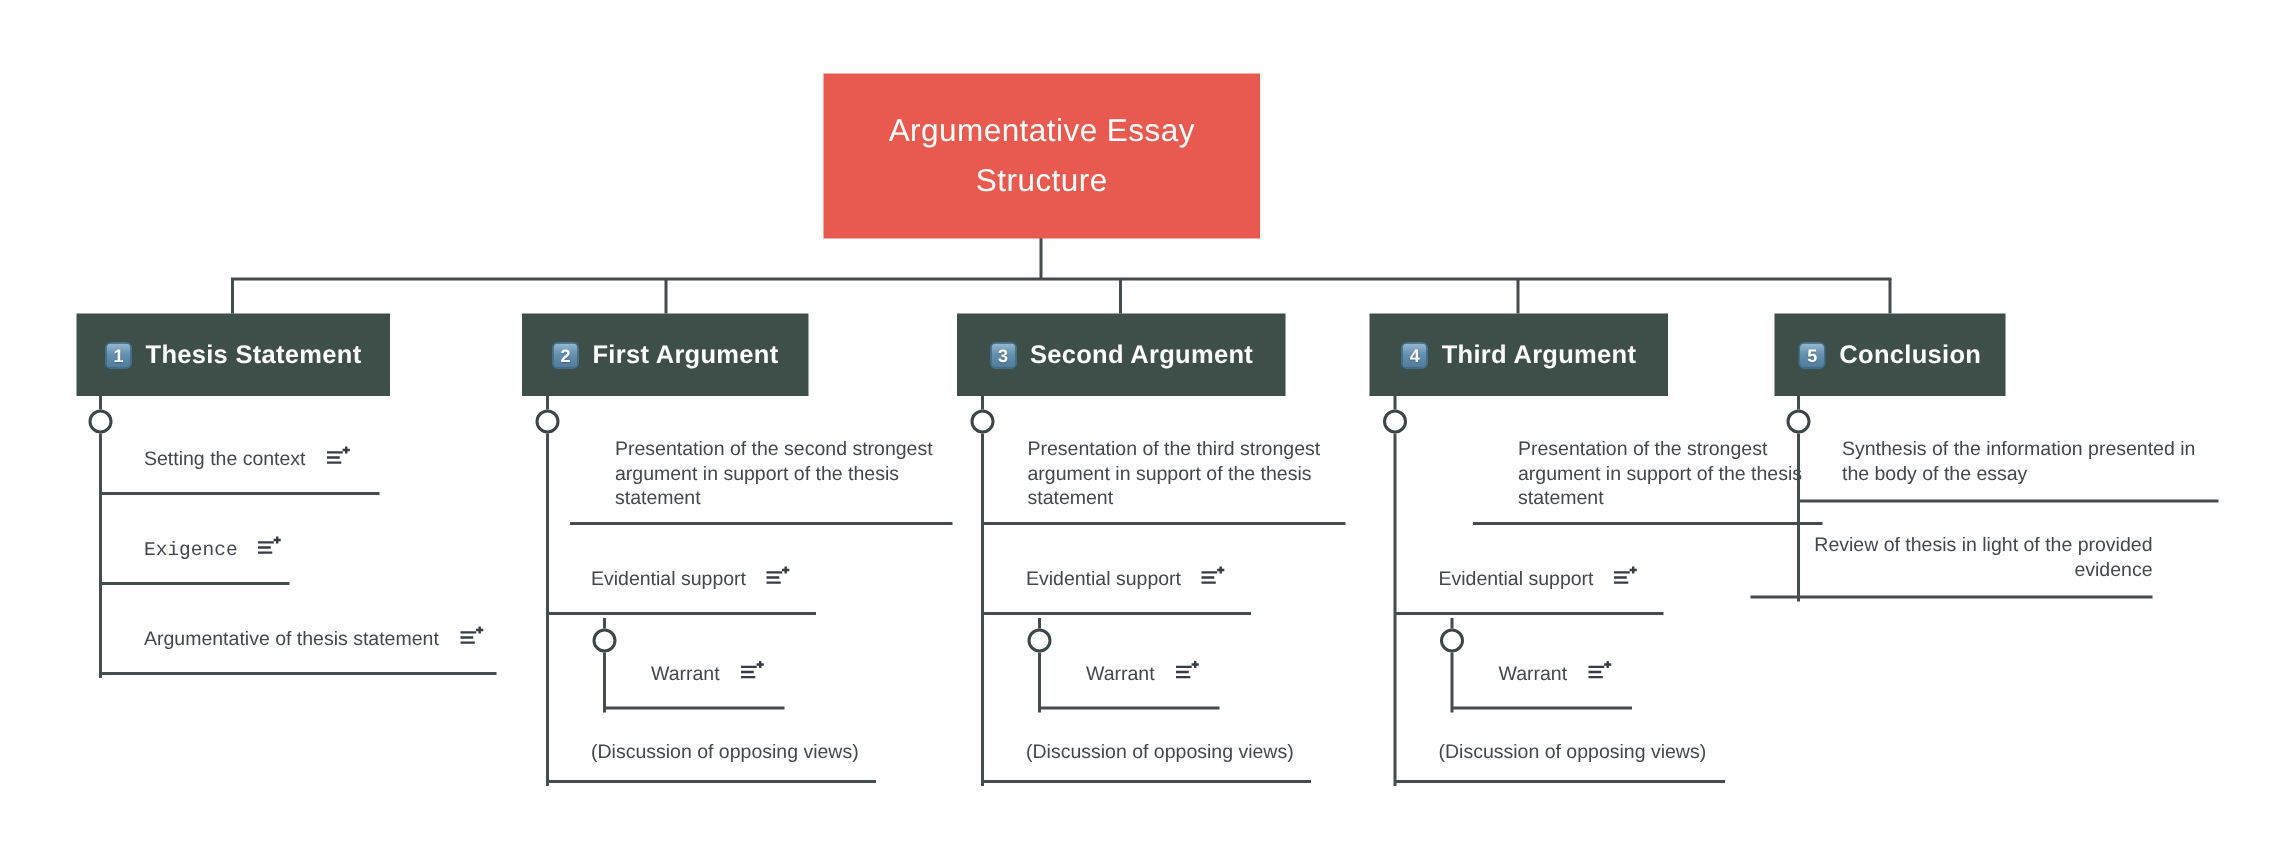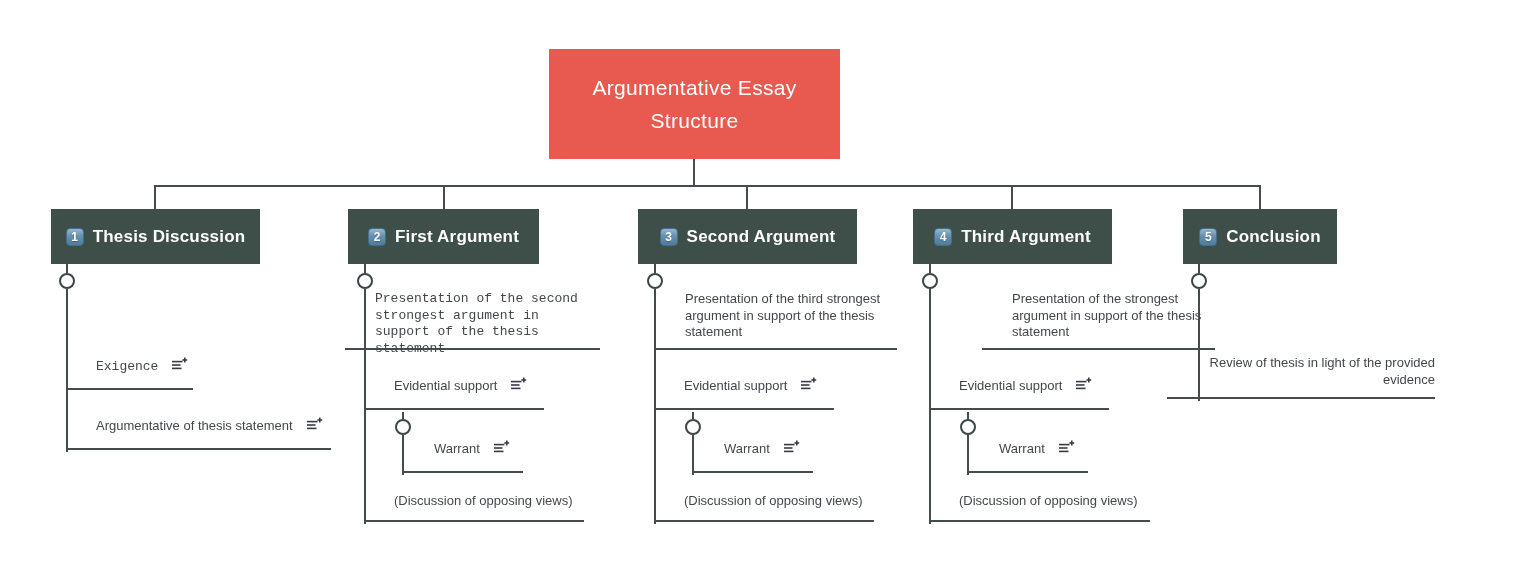--- a/index.html
+++ b/index.html
@@ -58,26 +58,35 @@
   <div class="vline" style="left:746px;top:186px;height:23px;"></div>
   <div class="vline" style="left:1011px;top:186px;height:23px;"></div>
   <div class="vline" style="left:1259px;top:186px;height:23px;"></div>
 
   <div class="root-node">
     <span>Argumentative Essay Structure</span>
   </div>
 
   <div class="branch-box" style="left:51px;width:209px;">
     <span class="badge">1</span>
-    <span class="branch-title">Thesis Discussion</span>
+    <span class="branch-title">Thesis Statement</span>
   </div>
   <div class="vline" style="left:66px;top:264px;height:9px;"></div>
   <div class="toggle" style="left:59px;"></div>
   <div class="vline" style="left:66px;top:289px;height:163px;"></div>
 
+  <div class="item" style="left:67px;top:297px;width:186px;height:33px;">
+    <span>Setting the context</span><span class="note-icon"><svg width="17" height="15" viewBox="0 0 17 15" fill="none" stroke="#363b45" stroke-width="1.6">
+          <path d="M1 4.6 H11.5"></path>
+          <path d="M1 8 H9.5"></path>
+          <path d="M1 11.4 H10.5"></path>
+          <path d="M13.8 0.6 V5.4"></path>
+          <path d="M11.4 3 H16.2"></path>
+        </svg></span>
+  </div>
   <div class="item" style="left:67px;top:357px;width:126px;height:33px;font-family:Liberation Mono, monospace;">
     <span>Exigence</span><span class="note-icon"><svg width="17" height="15" viewBox="0 0 17 15" fill="none" stroke="#363b45" stroke-width="1.6">
           <path d="M1 4.6 H11.5"></path>
           <path d="M1 8 H9.5"></path>
           <path d="M1 11.4 H10.5"></path>
           <path d="M13.8 0.6 V5.4"></path>
           <path d="M11.4 3 H16.2"></path>
         </svg></span>
   </div>
   <div class="item" style="left:67px;top:417px;width:264px;height:33px;">
@@ -91,21 +100,21 @@
   </div>
 
   <div class="branch-box" style="left:348px;width:191px;">
     <span class="badge">2</span>
     <span class="branch-title">First Argument</span>
   </div>
   <div class="vline" style="left:364px;top:264px;height:9px;"></div>
   <div class="toggle" style="left:357px;"></div>
   <div class="vline" style="left:364px;top:289px;height:235px;"></div>
 
-  <div class="item block" style="left:345px;top:291px;width:255px;height:59px;font-family:Liberation Mono, monospace;">
+  <div class="item block" style="left:380px;top:291px;width:255px;height:59px;">
     <span>Presentation of the second strongest argument in support of the thesis statement</span>
   </div>
   <div class="item" style="left:365px;top:377px;width:179px;height:33px;">
     <span>Evidential support</span><span class="note-icon"><svg width="17" height="15" viewBox="0 0 17 15" fill="none" stroke="#363b45" stroke-width="1.6">
           <path d="M1 4.6 H11.5"></path>
           <path d="M1 8 H9.5"></path>
           <path d="M1 11.4 H10.5"></path>
           <path d="M13.8 0.6 V5.4"></path>
           <path d="M11.4 3 H16.2"></path>
         </svg></span>
@@ -199,17 +208,20 @@
   </div>
 
   <div class="branch-box" style="left:1183px;width:154px;">
     <span class="badge">5</span>
     <span class="branch-title">Conclusion</span>
   </div>
   <div class="vline" style="left:1198px;top:264px;height:9px;"></div>
   <div class="toggle" style="left:1191px;"></div>
   <div class="vline" style="left:1198px;top:289px;height:112px;"></div>
 
+  <div class="item" style="left:1199px;top:291px;width:280px;height:44px;">
+    <span>Synthesis of the information presented in the body of the essay</span>
+  </div>
   <div class="item" style="left:1167px;top:355px;width:268px;height:44px;text-align:right;">
     <span>Review of thesis in light of the provided evidence</span>
   </div>
 
 </div>
 
 </body></html>

